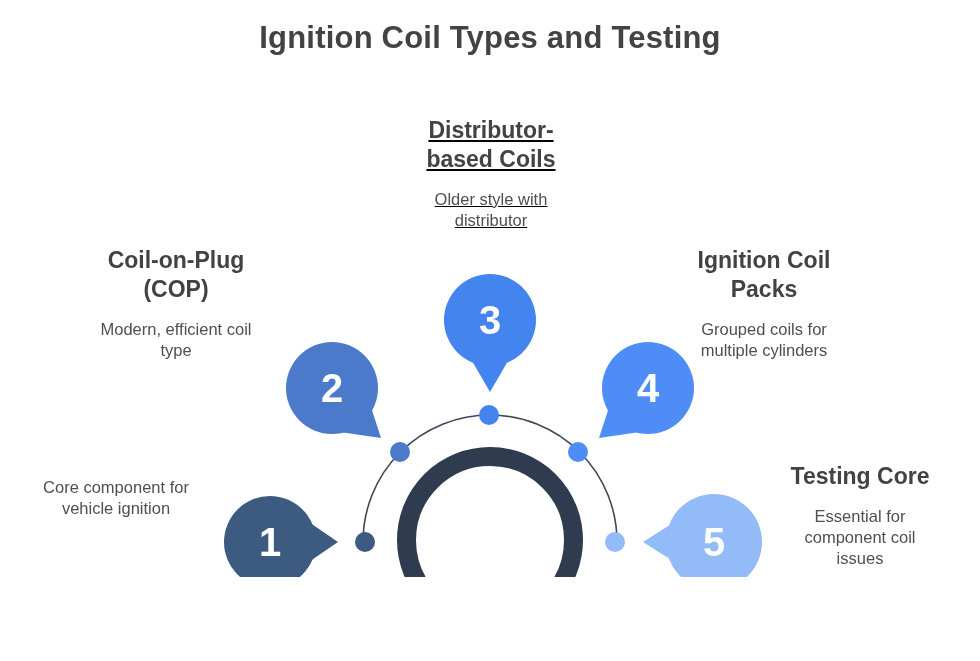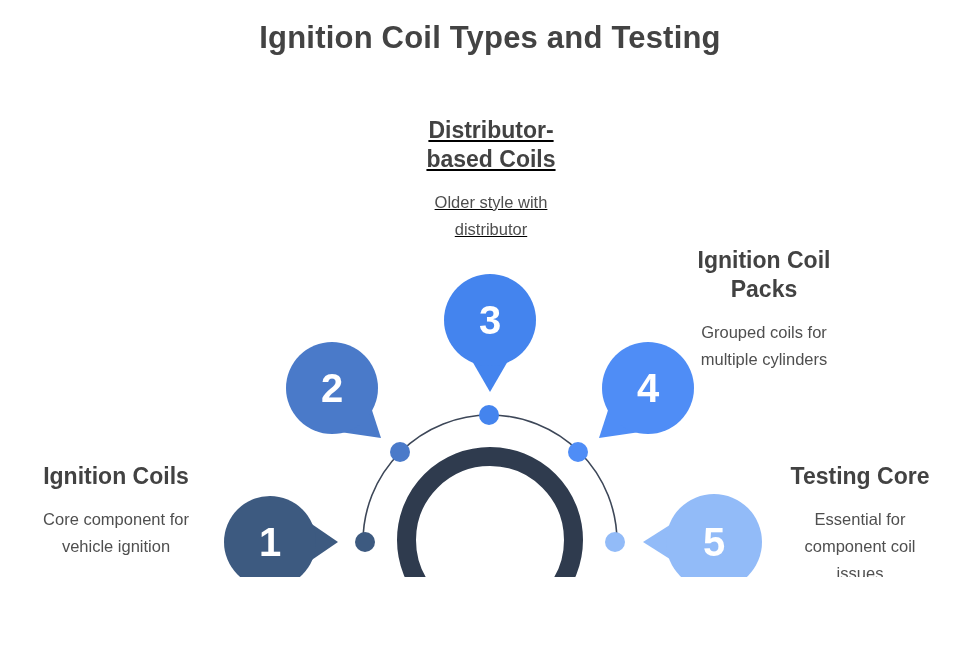--- a/index.html
+++ b/index.html
@@ -39,21 +39,21 @@
   .label-heading {
     font-size: 23px;
     font-weight: bold;
     line-height: 29px;
     color: #424242;
     white-space: pre-line;
   }
   .label-desc {
     margin-top: 15px;
     font-size: 16.5px;
-    line-height: 27px;
+    line-height: 21px;
     color: #4f4f4f;
     white-space: pre-line;
   }
   #label-1 { left: 6px;   top: 462px; }
   #label-2 { left: 66px;  top: 246px; }
   #label-3 { left: 381px; top: 116px; text-decoration: underline; }
   #label-4 { left: 654px; top: 246px; }
   #label-5 { left: 750px; top: 462px; }
   .bubble-number {
     font-family: "Liberation Sans", "DejaVu Sans", sans-serif;
@@ -96,25 +96,30 @@
     <path d="M 612 398 L 599 438 L 640 432 Z" fill="#4f8df6"></path>
     <circle cx="648" cy="388" r="46" fill="#4f8df6"></circle>
     <text class="bubble-number" x="648" y="402" text-anchor="middle">4</text>
 
     <path d="M 684 516 L 643 542 L 684 568 Z" fill="#92bbf8"></path>
     <circle cx="714" cy="542" r="48" fill="#92bbf8"></circle>
     <text class="bubble-number" x="714" y="556" text-anchor="middle">5</text>
   </svg>
 
   <div id="label-1" class="label-block">
-    <div class="label-heading">Ignition Coils</div>
     <div class="label-desc">Core component for
 vehicle ignition</div>
   </div>
 
+  <div id="label-2" class="label-block">
+    <div class="label-heading">Coil-on-Plug
+(COP)</div>
+    <div class="label-desc">Modern, efficient coil
+type</div>
+  </div>
 
   <div id="label-3" class="label-block">
     <div class="label-heading">Distributor-
 based Coils</div>
     <div class="label-desc">Older style with
 distributor</div>
   </div>
 
   <div id="label-4" class="label-block">
     <div class="label-heading">Ignition Coil

